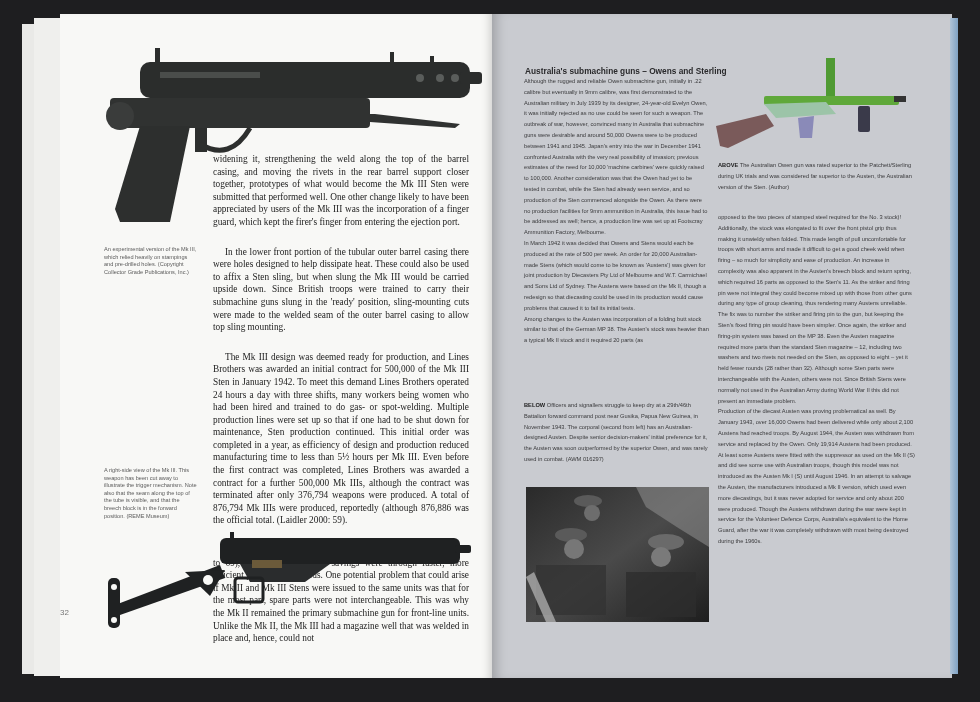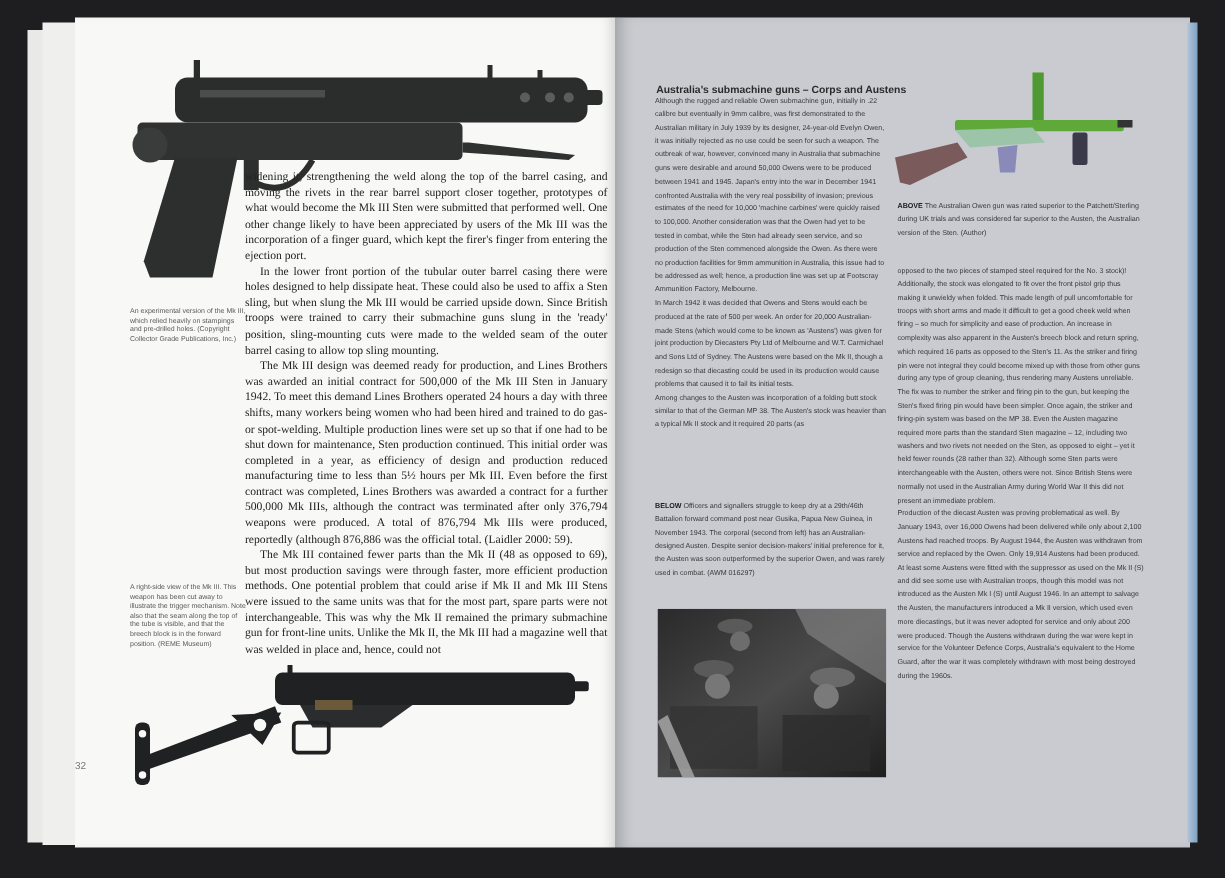--- a/index.html
+++ b/index.html
@@ -3,21 +3,21 @@
 <meta charset="utf-8">
 <style>
   html,body{margin:0;padding:0;}
   body{width:980px;height:702px;background:#1e1e20;position:relative;overflow:hidden;font-family:"Liberation Serif",serif;}
   .stack{position:absolute;background:#f2f2f0;}
   .left-page{position:absolute;left:60px;top:14px;width:432px;height:664px;background:#f8f8f6;box-shadow:inset -8px 0 10px -6px rgba(0,0,0,0.18);}
   .right-page{position:absolute;left:492px;top:14px;width:460px;height:664px;background:#c9cbd0;box-shadow:inset 10px 0 12px -6px rgba(0,0,0,0.22);}
   .right-edge{position:absolute;left:950px;top:18px;width:8px;height:656px;background:linear-gradient(90deg,#b0c4d8,#7fa2c4);}
   .caption{position:absolute;font-family:"Liberation Sans",sans-serif;font-size:5.6px;line-height:7.6px;color:#5a5a5a;}
   .body-serif{position:absolute;font-family:"Liberation Serif",serif;font-size:9.3px;line-height:12.6px;color:#222;text-align:justify;}
-  .body-serif p{margin:0;text-indent:12px;}
+  .body-serif p{margin:17px;text-indent:12px;}
   .body-serif p.noind{text-indent:0;}
   .sans{position:absolute;font-family:"Liberation Sans",sans-serif;font-size:5.7px;line-height:10.8px;color:#3a3a3c;}
   .sans p{margin:0;}
   .heading{position:absolute;left:525px;top:66px;font-family:"Liberation Sans",sans-serif;font-weight:bold;font-size:8.3px;color:#2a2a2c;}
   .lead{font-weight:bold;color:#1a1a1a;}
   .pagenum{position:absolute;left:60px;top:608px;font-family:"Liberation Sans",sans-serif;font-size:8px;color:#777;}
   svg{position:absolute;}
 </style>
 </head>
 <body>
@@ -71,21 +71,21 @@
   <polygon points="95,42 135,40 120,66" fill="#1f2122"></polygon>
   <circle cx="118" cy="50" r="5" fill="#f8f8f6"></circle>
   <rect x="145" y="48" width="28" height="24" rx="3" fill="none" stroke="#1f2122" stroke-width="3"></rect>
 </svg>
 
 <div class="pagenum">32</div>
 
 <div class="right-page"></div>
 <div class="right-edge"></div>
 
-<div class="heading">Australia's submachine guns – Corps and Austens</div>
+<div class="heading">Australia's submachine guns – Owens and Sterling</div>
 
 <div class="sans" style="left:524px;top:76px;width:185px;">
   <p>Although the rugged and reliable Owen submachine gun, initially in .22 calibre but eventually in 9mm calibre, was first demonstrated to the Australian military in July 1939 by its designer, 24-year-old Evelyn Owen, it was initially rejected as no use could be seen for such a weapon. The outbreak of war, however, convinced many in Australia that submachine guns were desirable and around 50,000 Owens were to be produced between 1941 and 1945. Japan's entry into the war in December 1941 confronted Australia with the very real possibility of invasion; previous estimates of the need for 10,000 'machine carbines' were quickly raised to 100,000. Another consideration was that the Owen had yet to be tested in combat, while the Sten had already seen service, and so production of the Sten commenced alongside the Owen. As there were no production facilities for 9mm ammunition in Australia, this issue had to be addressed as well; hence, a production line was set up at Footscray Ammunition Factory, Melbourne.</p>
   <p>In March 1942 it was decided that Owens and Stens would each be produced at the rate of 500 per week. An order for 20,000 Australian-made Stens (which would come to be known as 'Austens') was given for joint production by Diecasters Pty Ltd of Melbourne and W.T. Carmichael and Sons Ltd of Sydney. The Austens were based on the Mk II, though a redesign so that diecasting could be used in its production would cause problems that caused it to fail its initial tests.</p>
   <p>Among changes to the Austen was incorporation of a folding butt stock similar to that of the German MP 38. The Austen's stock was heavier than a typical Mk II stock and it required 20 parts (as</p>
 </div>
 
 <div class="sans" style="left:524px;top:400px;width:185px;">
   <span class="lead">BELOW</span>
   <span>Officers and signallers struggle to keep dry at a 29th/46th Battalion forward command post near Gusika, Papua New Guinea, in November 1943. The corporal (second from left) has an Australian-designed Austen. Despite senior decision-makers' initial preference for it, the Austen was soon outperformed by the superior Owen, and was rarely used in combat. (AWM 016297)</span>

